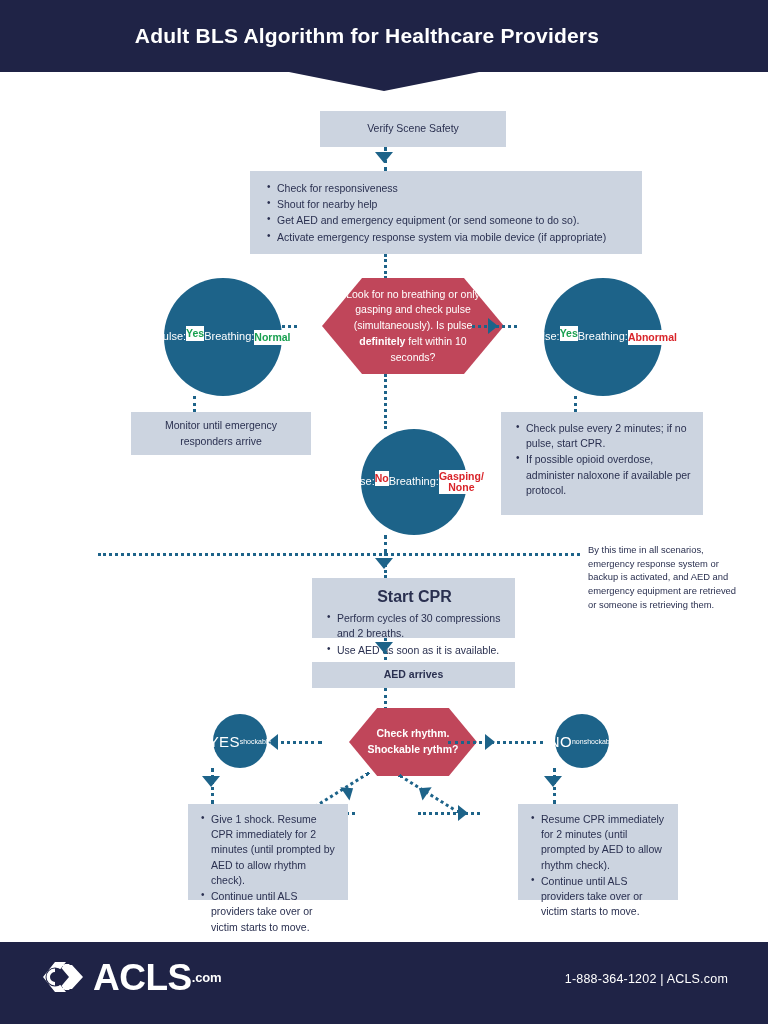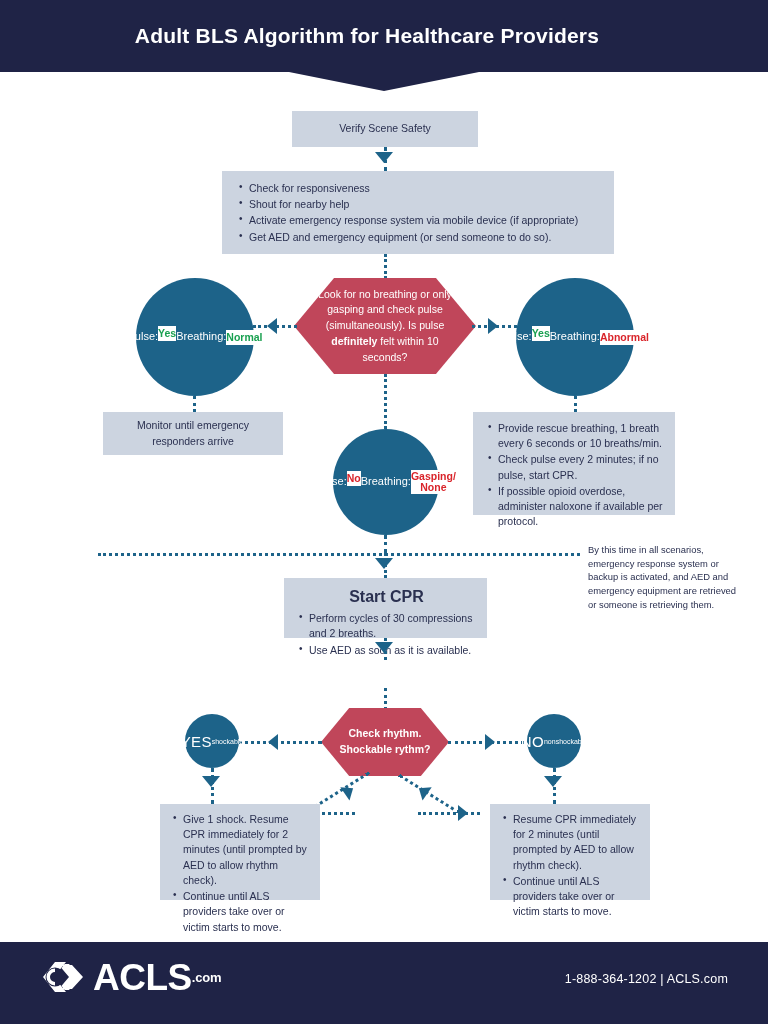--- a/index.html
+++ b/index.html
@@ -37,21 +37,21 @@
   .logo-wrap { position:absolute; left:42px; top:962px; display:flex; align-items:flex-end; }
   .logo-mark { width:44px; height:30px; margin-right:7px; }
   .logo-text { color:#fff; font-size:37px; font-weight:bold; line-height:28px; letter-spacing:-0.5px; }
   .logo-dotcom { color:#fff; font-size:13px; font-weight:bold; line-height:28px; letter-spacing:-0.2px; }
   .footer-contact {
     position:absolute; right:40px; top:972px;
     color:#ffffff; font-size:12.5px; letter-spacing:.2px;
   }
 
   
-  .node { position:absolute; }
+  .node { position:absolute;margin-left:28px; }
 
   .box {
     background:#ccd4e0; color:#2a3050;
     font-size:10.5px; line-height:1.45;
   }
   .box-center {
     display:flex; align-items:center; justify-content:center; text-align:center;
   }
   .box ul { list-style:none; }
   .box li {
@@ -136,22 +136,22 @@
     <span>Verify Scene Safety</span>
   </div>
 
   <div class="dotv" style="left:384px; top:147px; height:24px;"></div>
   <div class="arrow-d" style="left:375px; top:152px;"></div>
 
   <div class="node box" style="left:222px; top:171px; width:392px; height:83px; padding:10px 14px 8px 16px;">
     <ul>
       <li>Check for responsiveness</li>
       <li>Shout for nearby help</li>
+      <li>Get AED and emergency equipment (or send someone to do so).</li>
       <li>Activate emergency response system via mobile device (if appropriate)</li>
-      <li>Get AED and emergency equipment (or send someone to do so).</li>
     </ul>
   </div>
 
   <div class="dotv" style="left:384px; top:254px; height:25px;"></div>
 
   <div class="node hexagon" style="left:294px; top:278px; width:182px; height:96px; padding:0 22px;">
     <div>
       <span>Look for no breathing or only gasping and check pulse (simultaneously). Is pulse </span><b>definitely</b><span> felt within 10 seconds?</span>
     </div>
   </div>
@@ -179,21 +179,20 @@
     <div class="lbl">Pulse:</div>
     <div class="val green">Yes</div>
     <div class="lbl">Breathing:</div>
     <div class="val red last">Abnormal</div>
   </div>
 
   <div class="dotv" style="left:574px; top:396px; height:16px;"></div>
 
   <div class="node box" style="left:473px; top:412px; width:202px; height:103px; padding:9px 12px 8px 14px;">
     <ul>
-      <li>Provide rescue breathing, 1 breath every 6 seconds or 10 breaths/min.</li>
       <li>Check pulse every 2 minutes; if no pulse, start CPR.</li>
       <li>If possible opioid overdose, administer naloxone if available per protocol.</li>
     </ul>
   </div>
 
   <div class="dotv" style="left:384px; top:374px; height:55px;"></div>
 
   <div class="node circle" style="left:333px; top:429px; width:106px; height:106px;">
     <div class="lbl">Pulse:</div>
     <div class="val red">No</div>
@@ -217,20 +216,23 @@
     <div class="box-title">Start CPR</div>
     <ul>
       <li>Perform cycles of 30 compressions and 2 breaths.</li>
       <li>Use AED as soon as it is available.</li>
     </ul>
   </div>
 
   <div class="dotv" style="left:384px; top:638px; height:22px;"></div>
   <div class="arrow-d" style="left:375px; top:642px;"></div>
 
+  <div class="node box box-center" style="left:284px; top:662px; width:203px; height:26px; font-weight:bold;">
+    <span>AED arrives</span>
+  </div>
 
   <div class="dotv" style="left:384px; top:688px; height:22px;"></div>
 
   <div class="node hexagon" style="left:321px; top:708px; width:128px; height:68px; padding:0 14px; font-weight:bold;">
     <div>
       <div>Check  rhythm.</div>
       <div>Shockable rythm?</div>
     </div>
   </div>
 

